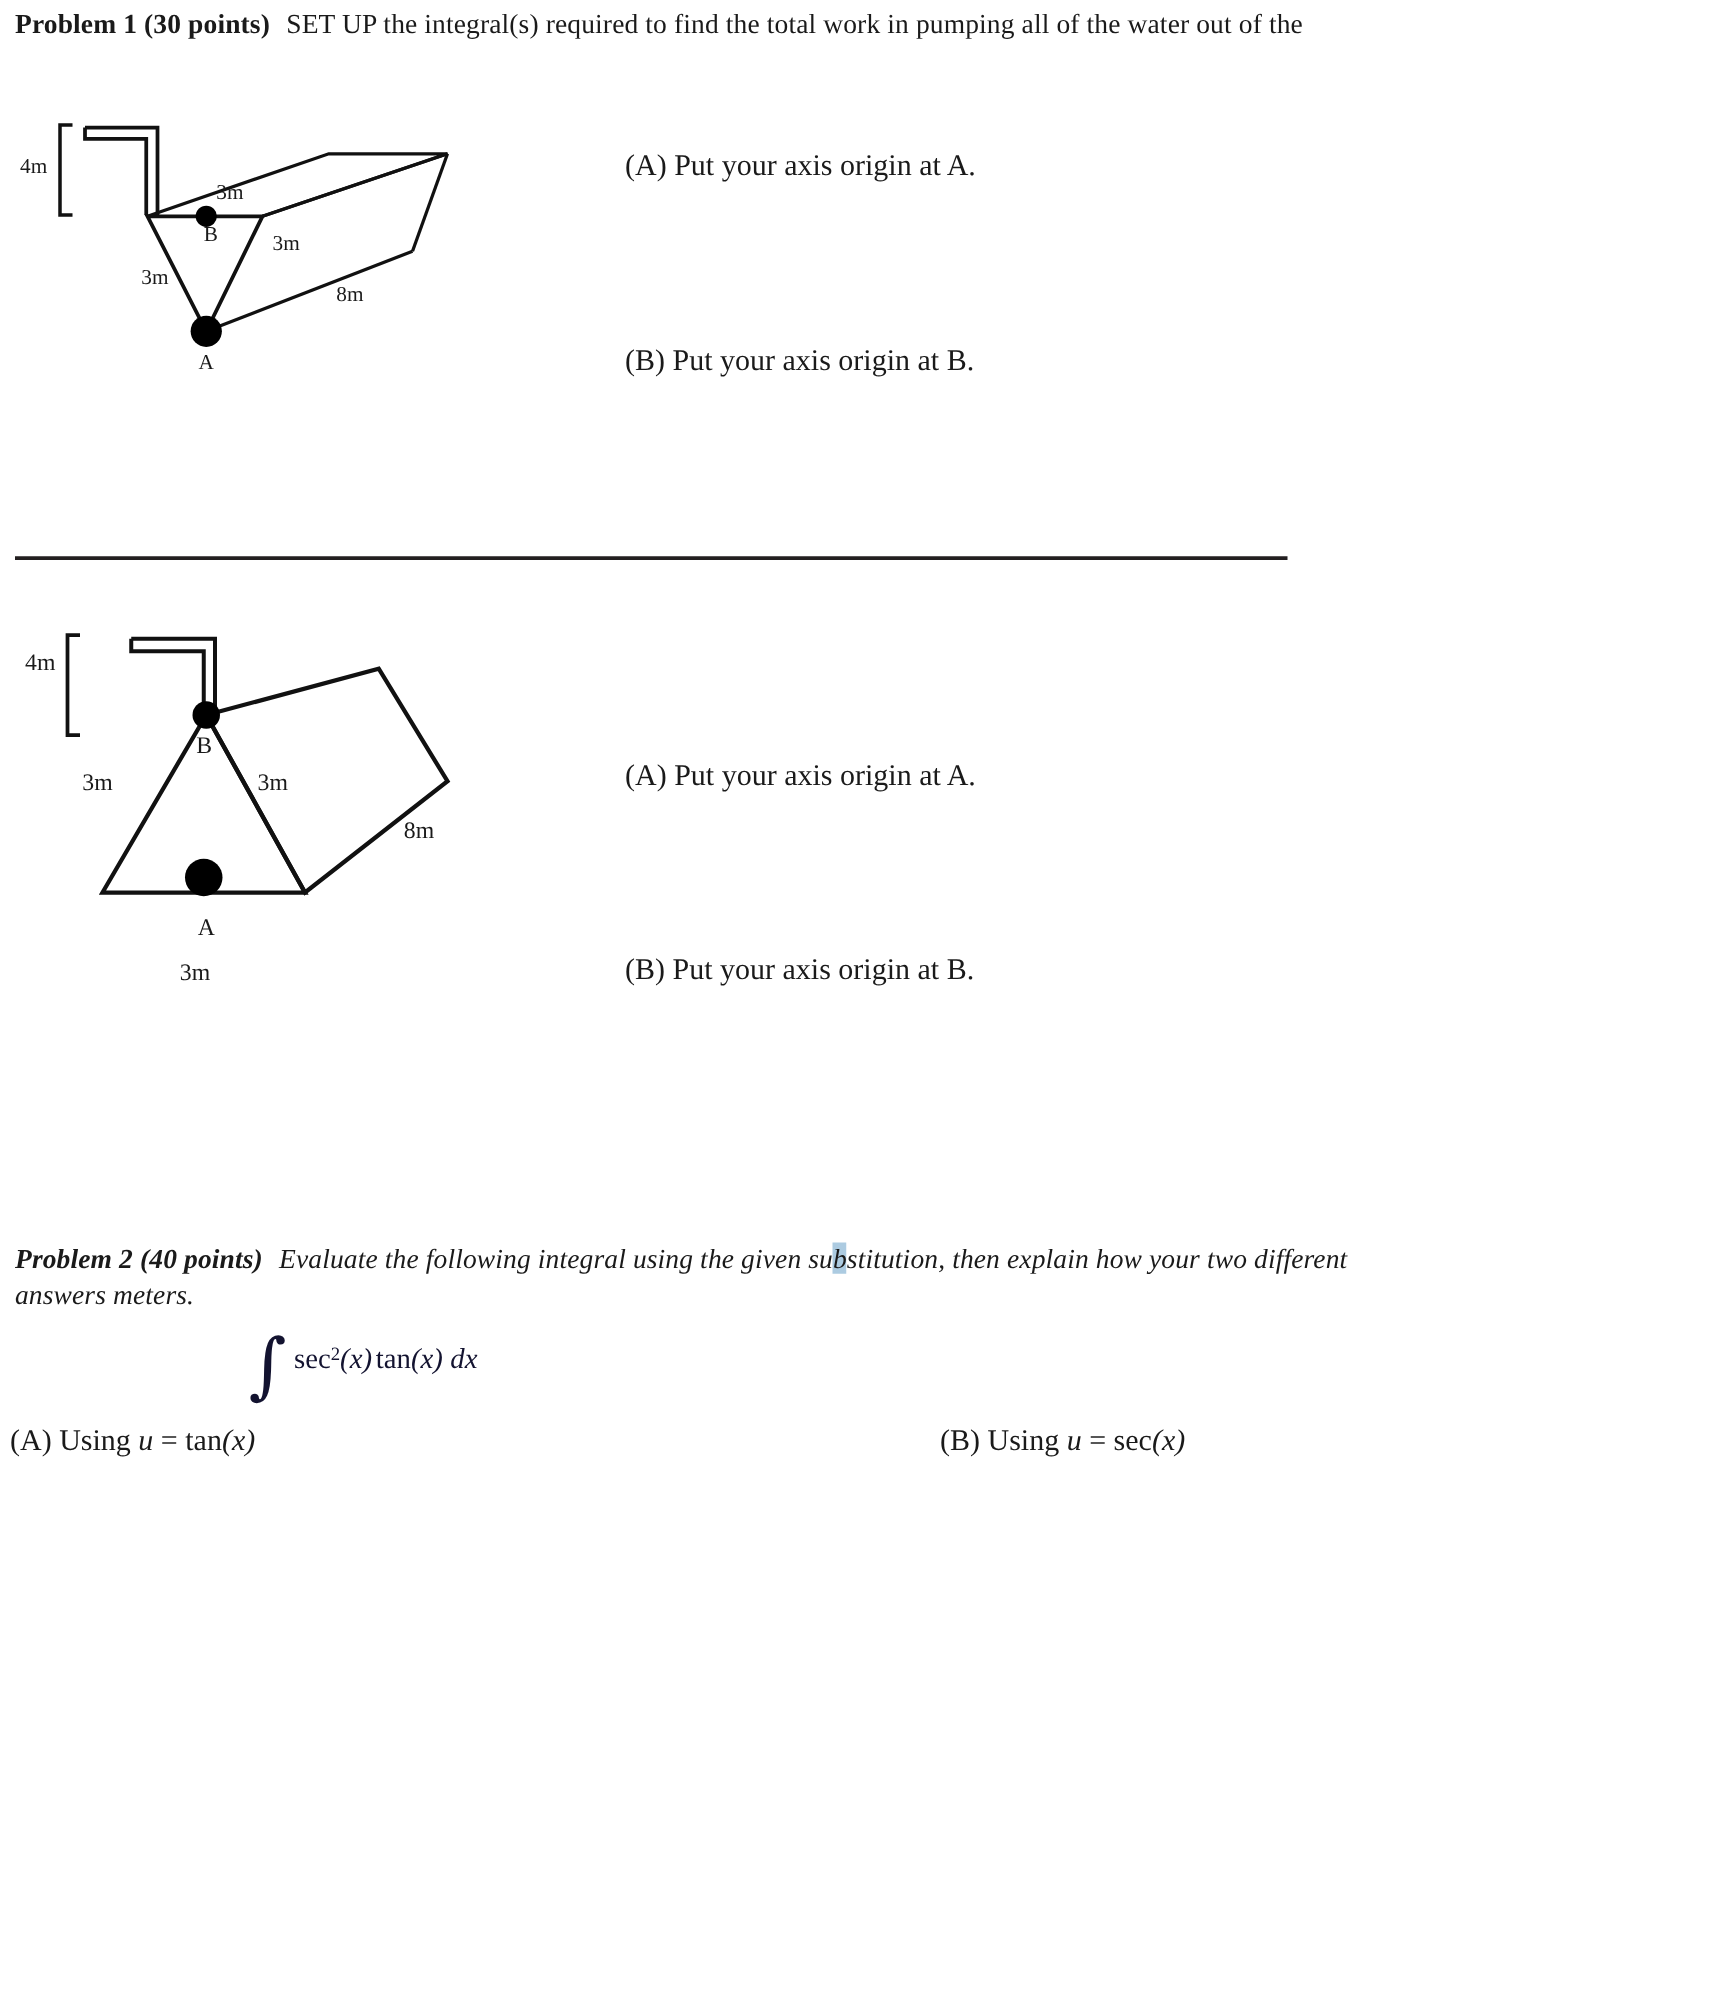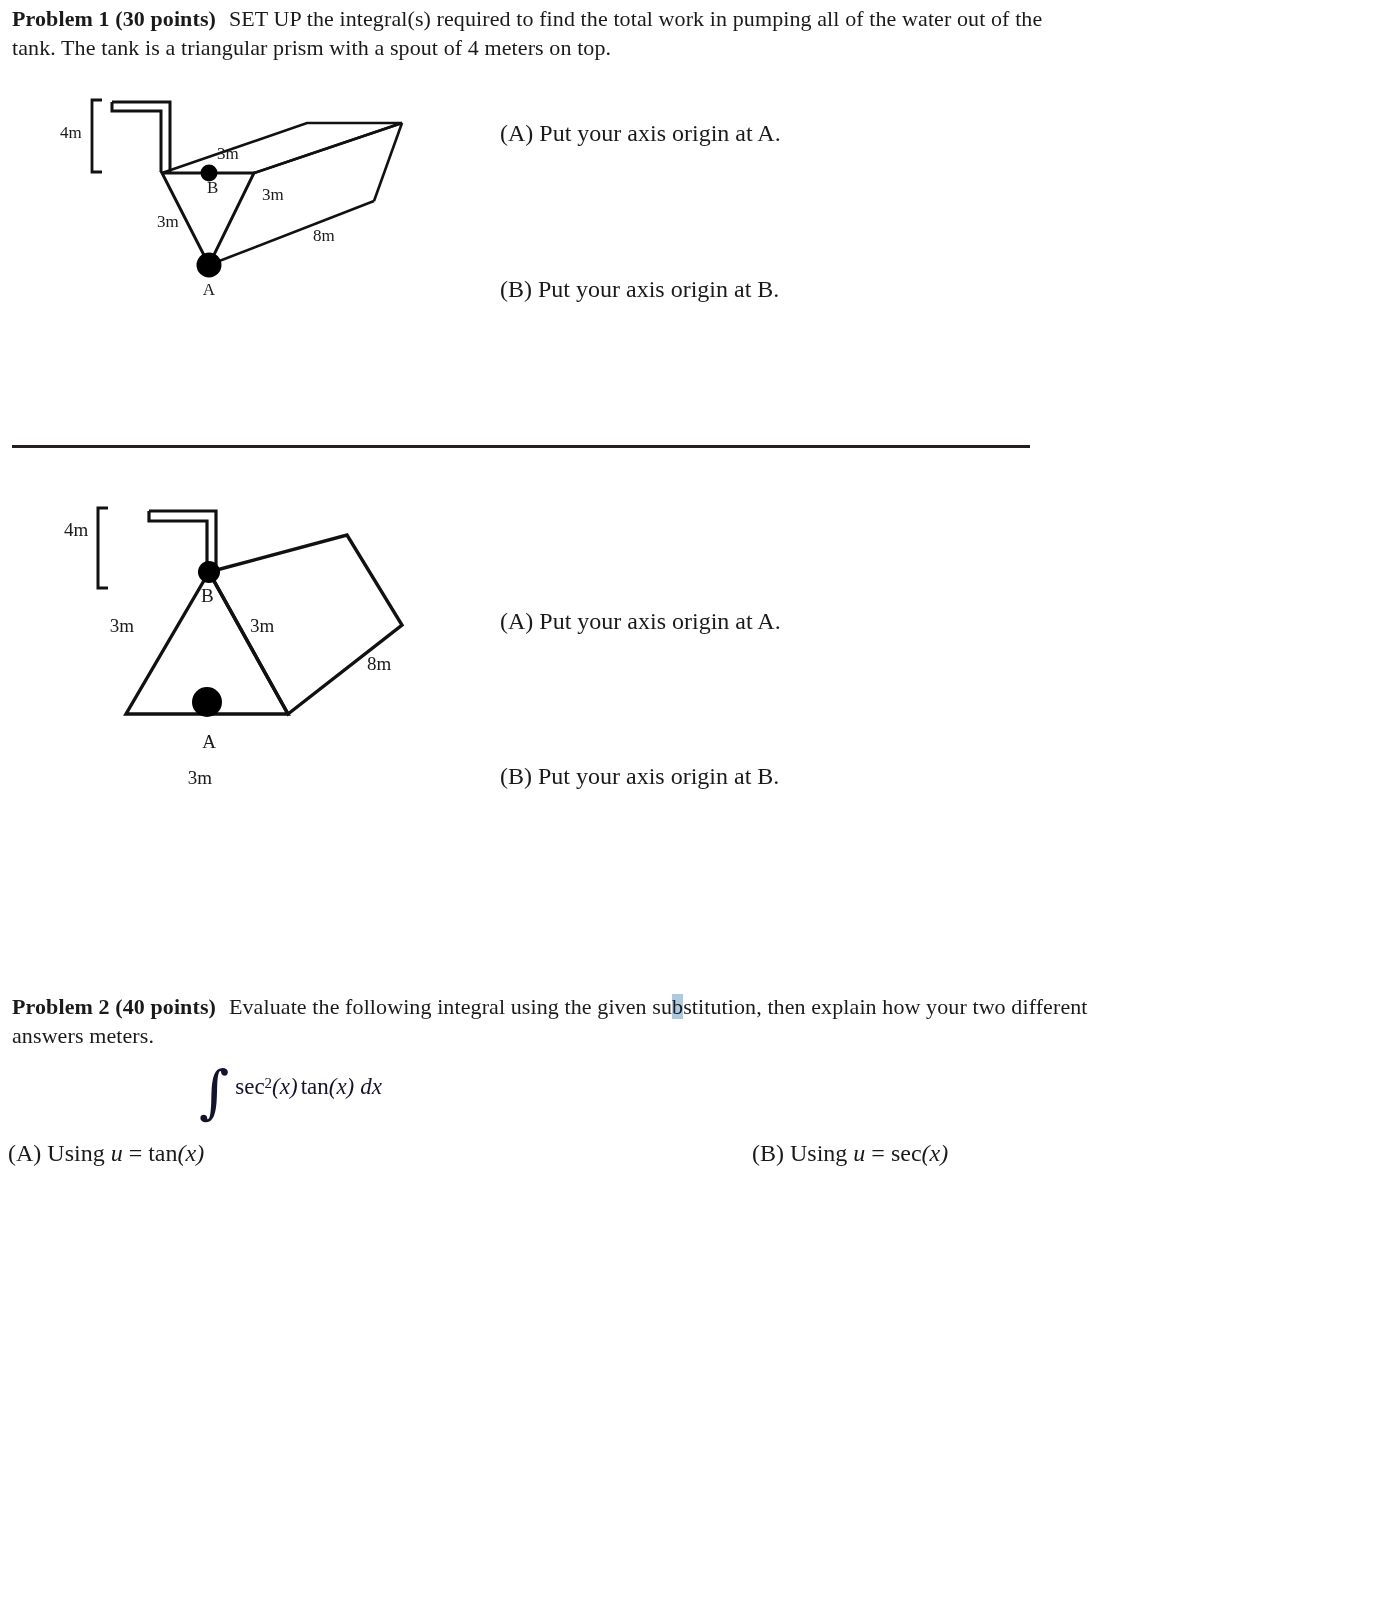--- a/index.html
+++ b/index.html
@@ -68,33 +68,32 @@
     vertical-align: super;
     line-height: 0;
   }
   .thin { display: inline-block; width: 3px; }
   .med  { display: inline-block; width: 6px; }
 
   
   .im { font-style: italic; }
 
   
-  .fig { position: absolute; padding-left: 44px; }
+  .fig { position: absolute; }
   svg { display: block; overflow: visible; }
   .figtxt {
     font-family: "Liberation Serif", "DejaVu Serif", serif;
     fill: #1a1a1a;
   }
 </style>
 </head>
 <body>
 
 <div class="prob-head" style="left:12px; top:4px; width:1360px;">
   <span class="lbl">Problem 1 (30 points)</span><span class="gap"></span><span>SET UP the integral(s) required to find the total work in pumping all of the water out of the</span><br>
-  <span>tank. The tank is a triangular prism with a spout of 4 meters on top.</span>
 </div>
 
 <div class="fig" style="left:0px; top:80px; width:430px; height:230px;">
   <svg width="430" height="230" viewBox="0 0 430 230">
     <g fill="none" stroke="#111111" stroke-width="2.6" stroke-linejoin="miter" stroke-linecap="butt">
 
       <path d="M 58 20 L 48 20 L 48 92 L 58 92" stroke-width="2.8"></path>
 
       <path d="M 68 22 L 126 22 L 126 92" stroke-width="3"></path>
       <path d="M 68 22 L 68 31 L 117 31 L 117 92" stroke-width="3"></path>
@@ -151,21 +150,21 @@
     <text class="figtxt" x="206" y="142" font-size="19" text-anchor="start">3m</text>
     <text class="figtxt" x="323" y="180" font-size="19" text-anchor="start">8m</text>
     <text class="figtxt" x="165" y="258" font-size="19" text-anchor="middle">A</text>
     <text class="figtxt" x="156" y="294" font-size="19" text-anchor="middle">3m</text>
   </svg>
 </div>
 
 <div class="choice" style="left:500px; top:608px;">(A) Put your axis origin at A.</div>
 <div class="choice" style="left:500px; top:763px;">(B) Put your axis origin at B.</div>
 
-<div class="prob-head" style="left:12px; top:992px; width:1360px;">
+<div class="prob-head" style="left:12px; top:992px; width:1360px;font-style:italic;">
   <span class="lbl">Problem 2 (40 points)</span><span class="gap"></span><span>Evaluate the following integral using the given su</span><span class="sel-hl">b</span><span>stitution, then explain how your two different</span><br>
   <span>answers meters.</span>
 </div>
 
 <div class="mathline" style="left:199px; top:1063px;">
   <span class="intsign">∫</span><span class="med"></span><span class="mrm">sec</span><span class="sup">2</span><span class="mit">(x)</span><span class="thin"></span><span class="mrm">tan</span><span class="mit">(x)</span><span class="med"></span><span class="mit">dx</span>
 </div>
 
 <div class="choice" style="left:8px; top:1140px;">
   <span>(A) Using </span><span class="im">u</span><span> = </span><span>tan</span><span class="im">(x)</span>

